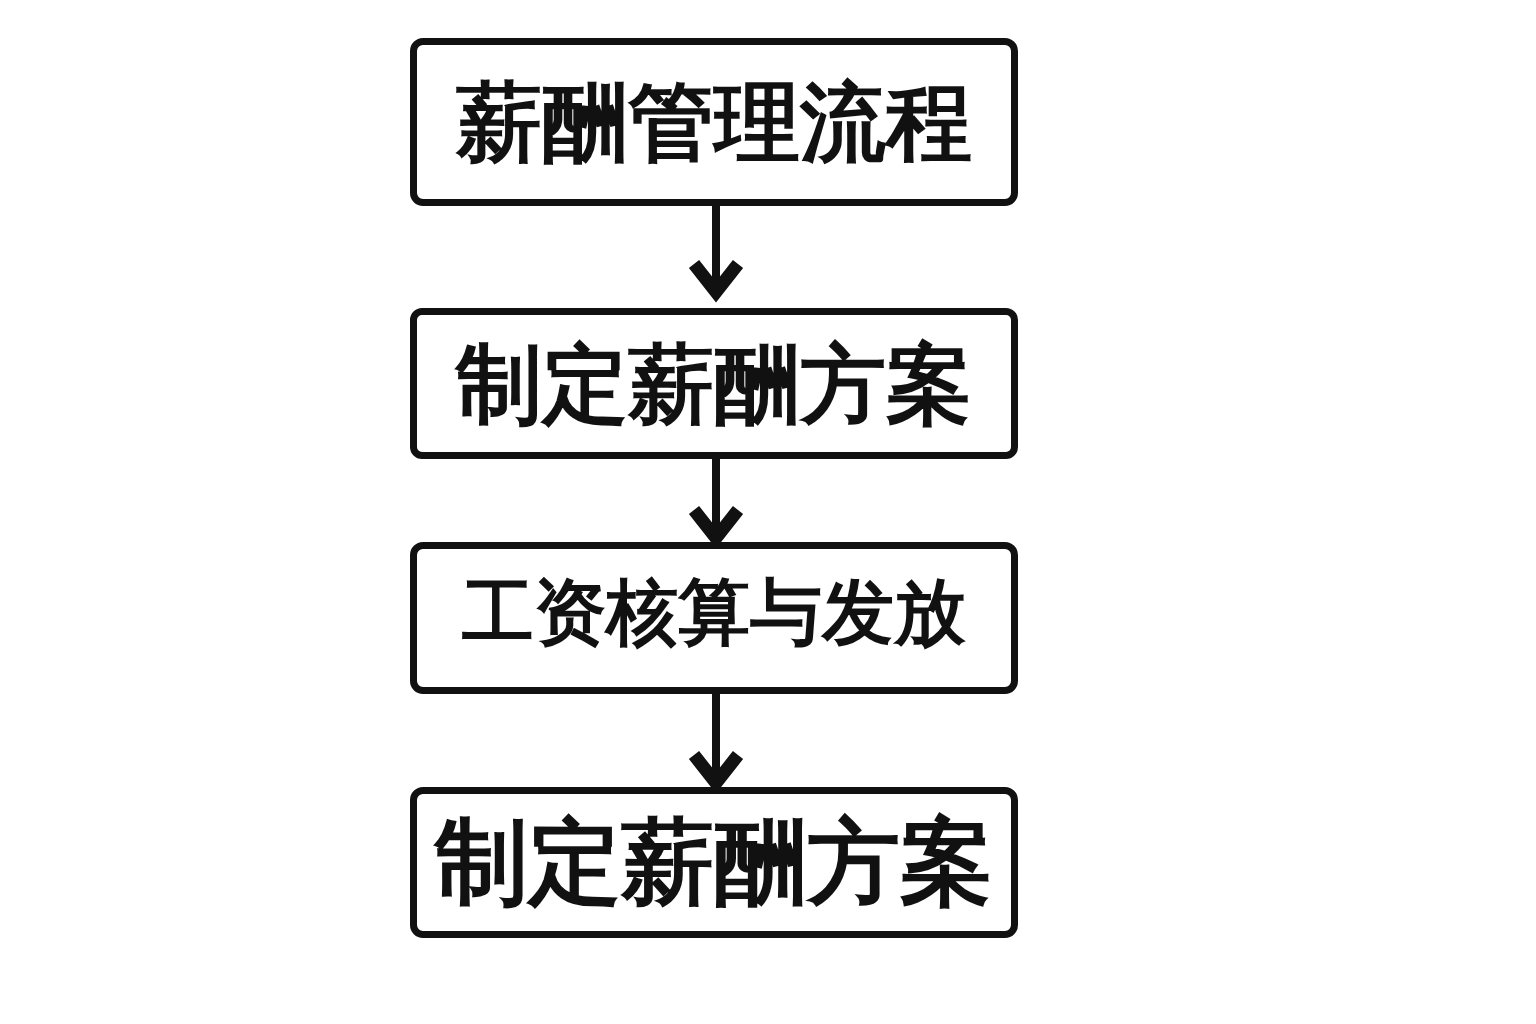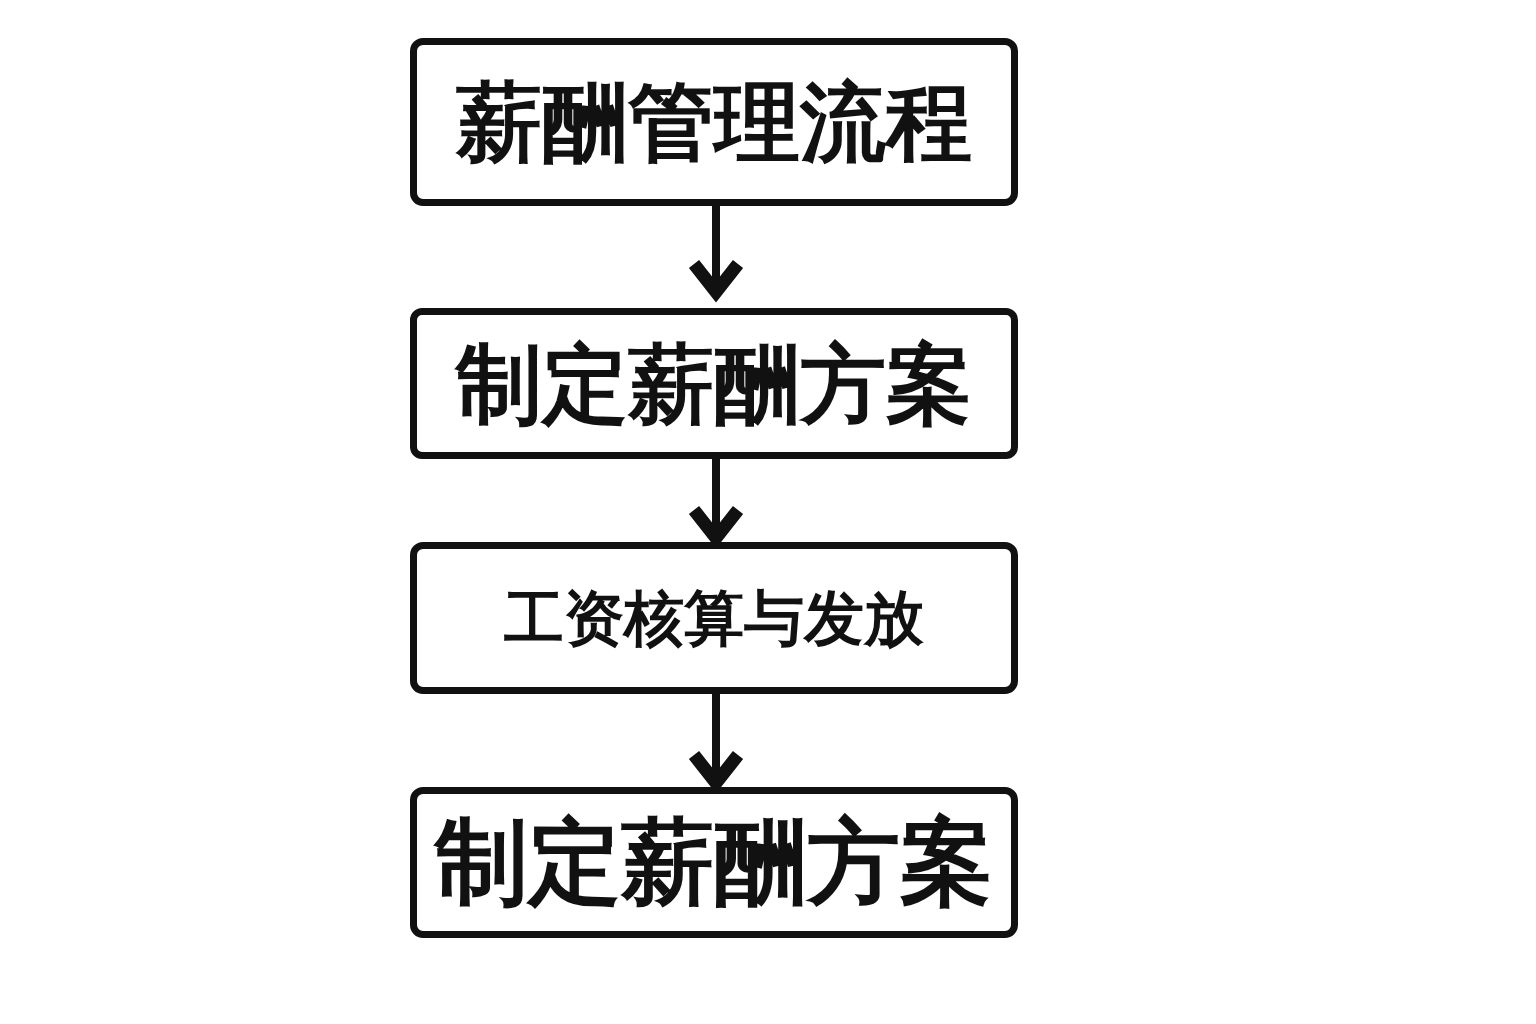--- a/index.html
+++ b/index.html
@@ -48,21 +48,21 @@
     transform: scaleX(1.0);
   }
   
   #node-0 { left: 410px; top: 38px;  width: 608px; height: 168px; }
   #node-1 { left: 410px; top: 308px; width: 608px; height: 151px; border-radius: 12px; }
   #node-2 { left: 410px; top: 542px; width: 608px; height: 152px; }
   #node-3 { left: 410px; top: 787px; width: 608px; height: 151px; }
 
   #node-0 .node-label { font-size: 86px; }
   #node-1 .node-label { font-size: 86px; }
-  #node-2 .node-label { font-size: 60px; }
+  #node-2 .node-label { font-size: 72px; font-family: Liberation Mono, monospace; }
   #node-3 .node-label { font-size: 93px; }
 
   .connector-layer { pointer-events: none; }
 </style>
 </head>
 <body>
 
 <div id="canvas">
 
   <svg class="flow-svg connector-layer" viewBox="0 0 1536 1024">

